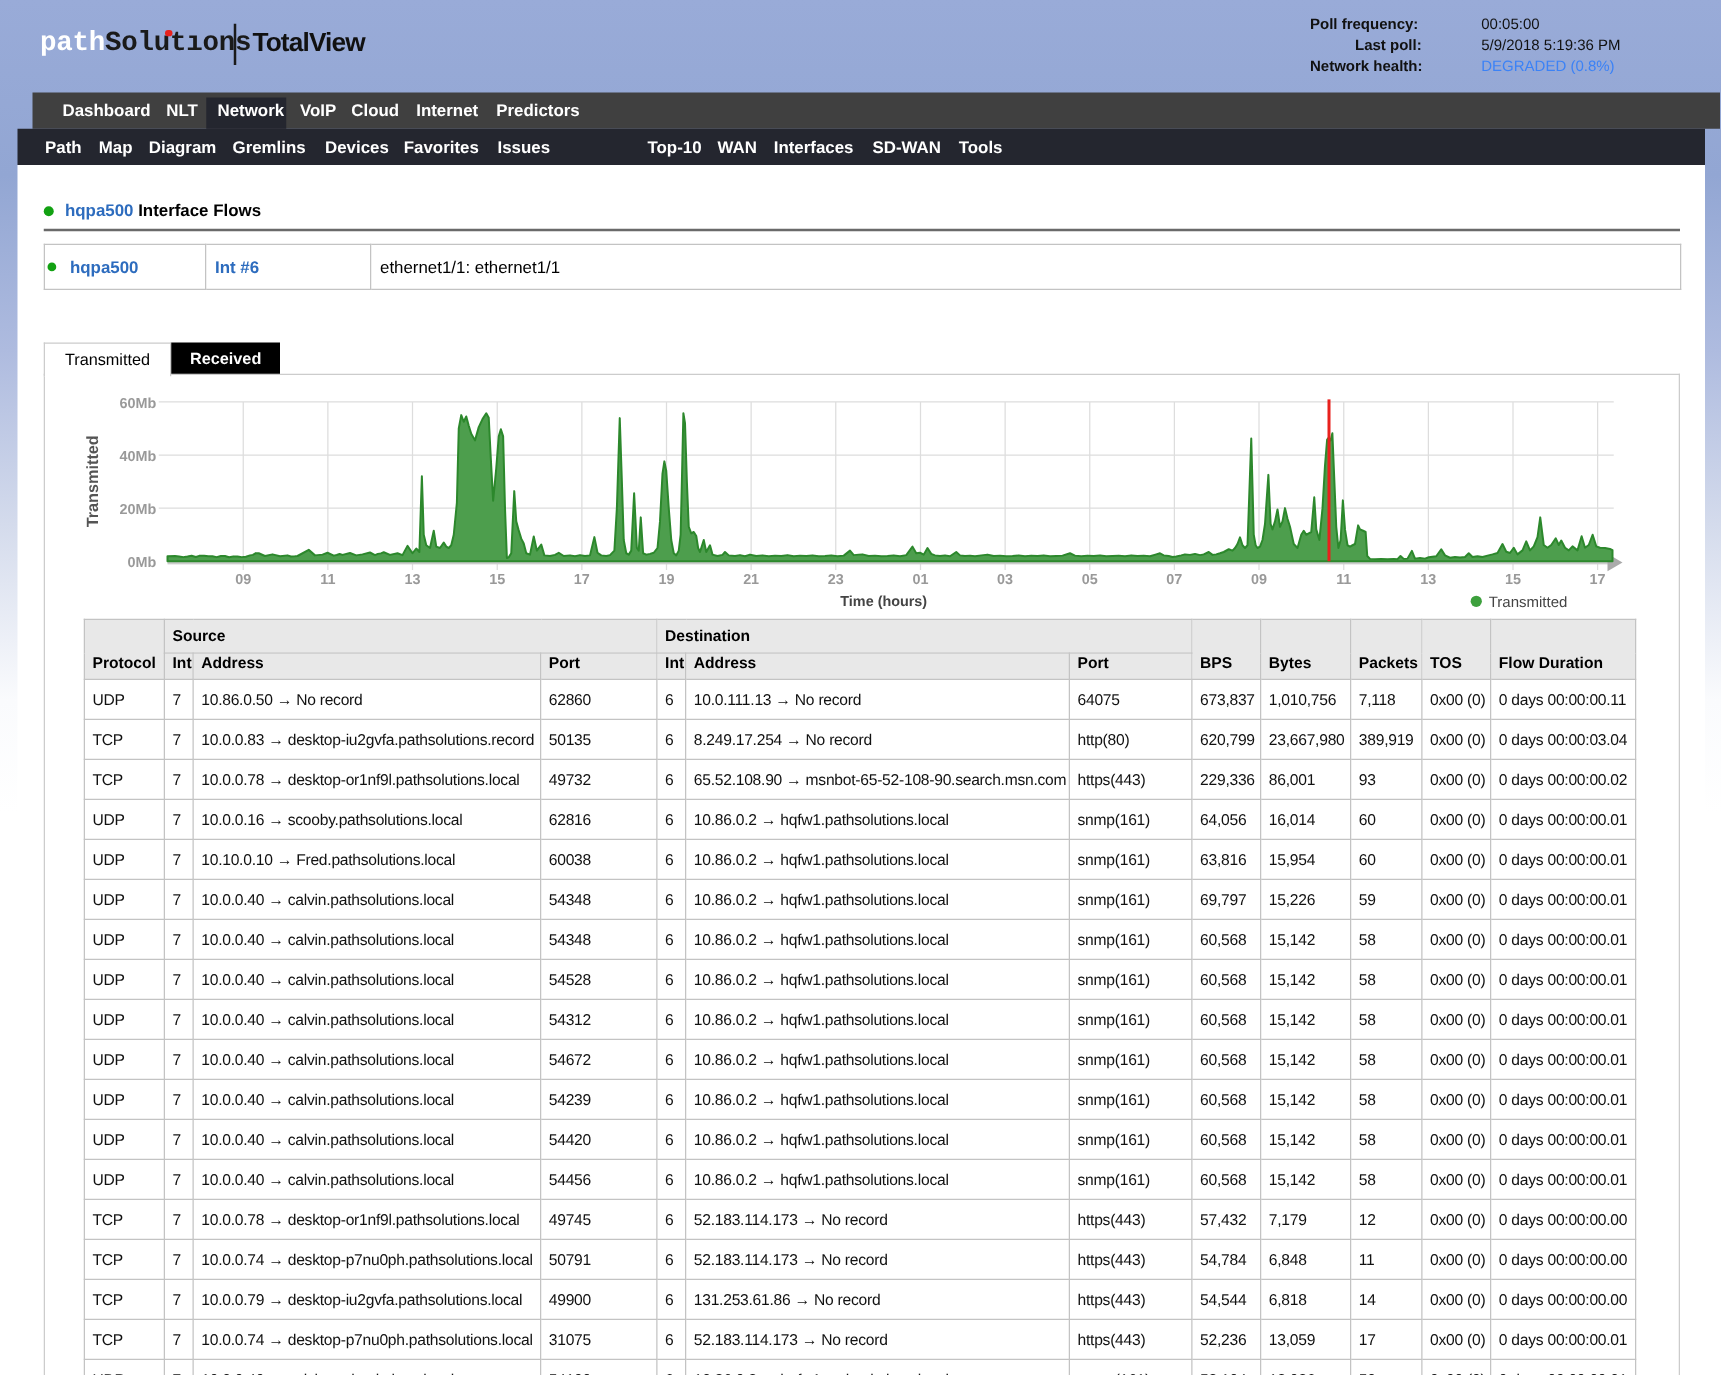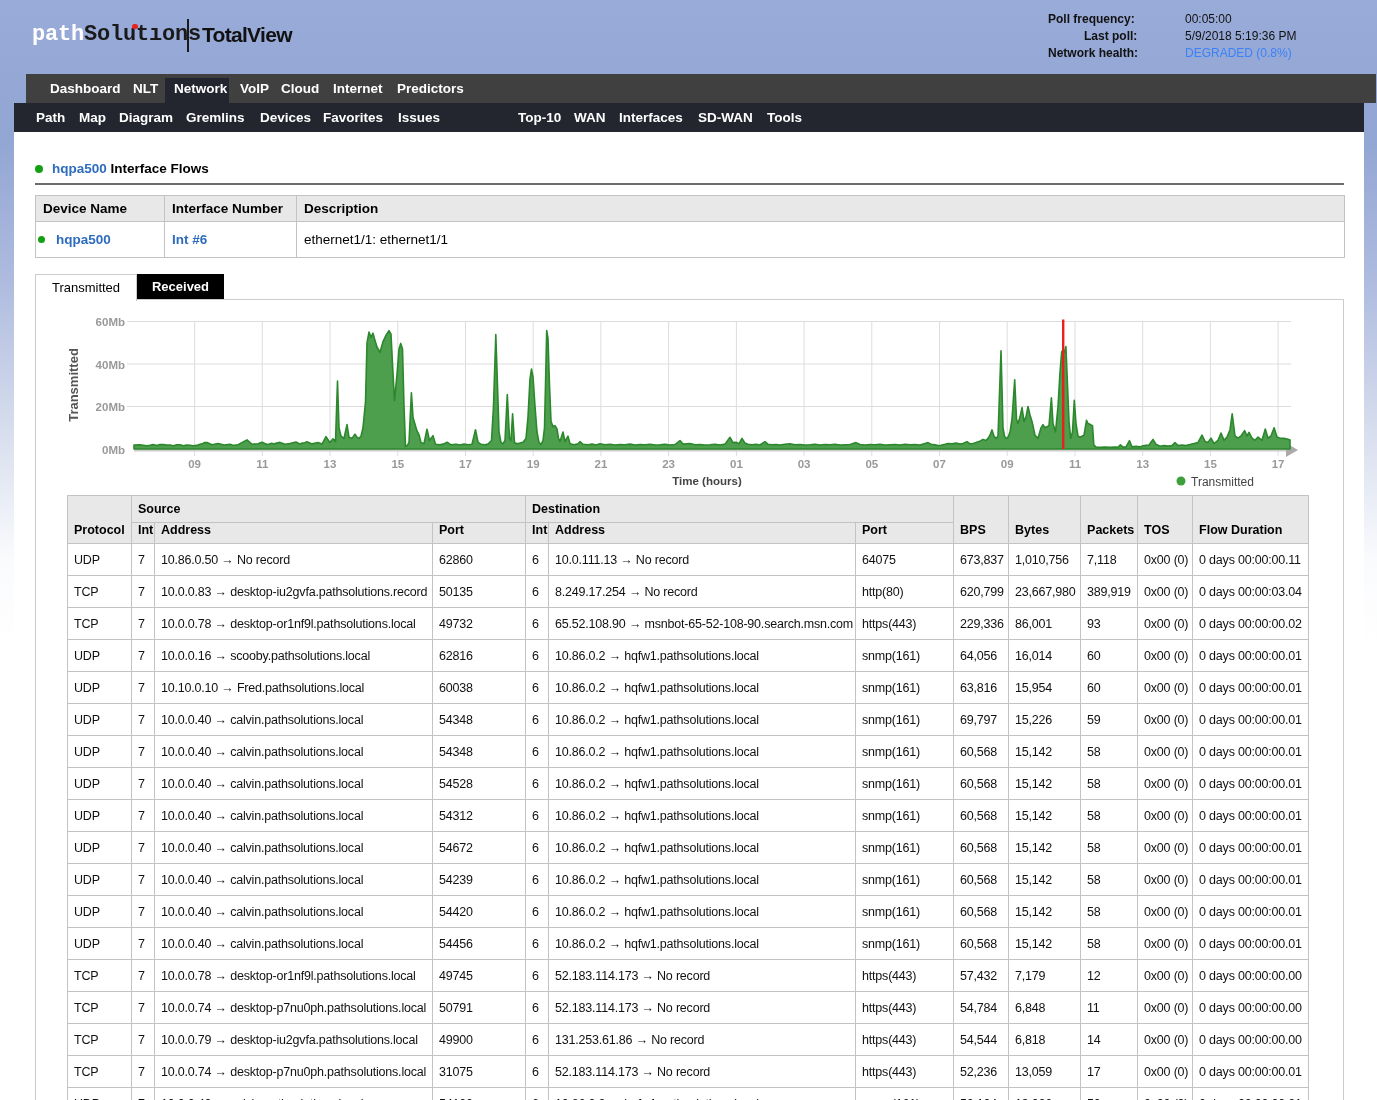--- a/index.html
+++ b/index.html
@@ -93,25 +93,20 @@
 <div class="abs" id="titledot"></div>
 <div class="abs" id="title"><a>hqpa500</a> Interface Flows</div>
 <div class="abs" id="hr1"></div>
 <table class="abs" id="dtable">
  <colgroup>
       <col style="width:129px">
       <col style="width:132px">
       <col style="width:1048px">
     </colgroup>
  <tbody>
-      <tr>
-        <th>Device Name</th>
-        <th>Interface Number</th>
-        <th>Description</th>
-      </tr>
  <tr>
         <td><span class="gdot"></span><span class="blink">hqpa500</span></td>
         <td><span class="blink">Int #6</span></td>
         <td>ethernet1/1: ethernet1/1</td>
       </tr>
 </tbody>
   </table>
 <div class="abs" id="panel"></div>
 <div class="abs" id="tabtx">Transmitted</div>
 <div class="abs" id="tabrx">Received</div>

